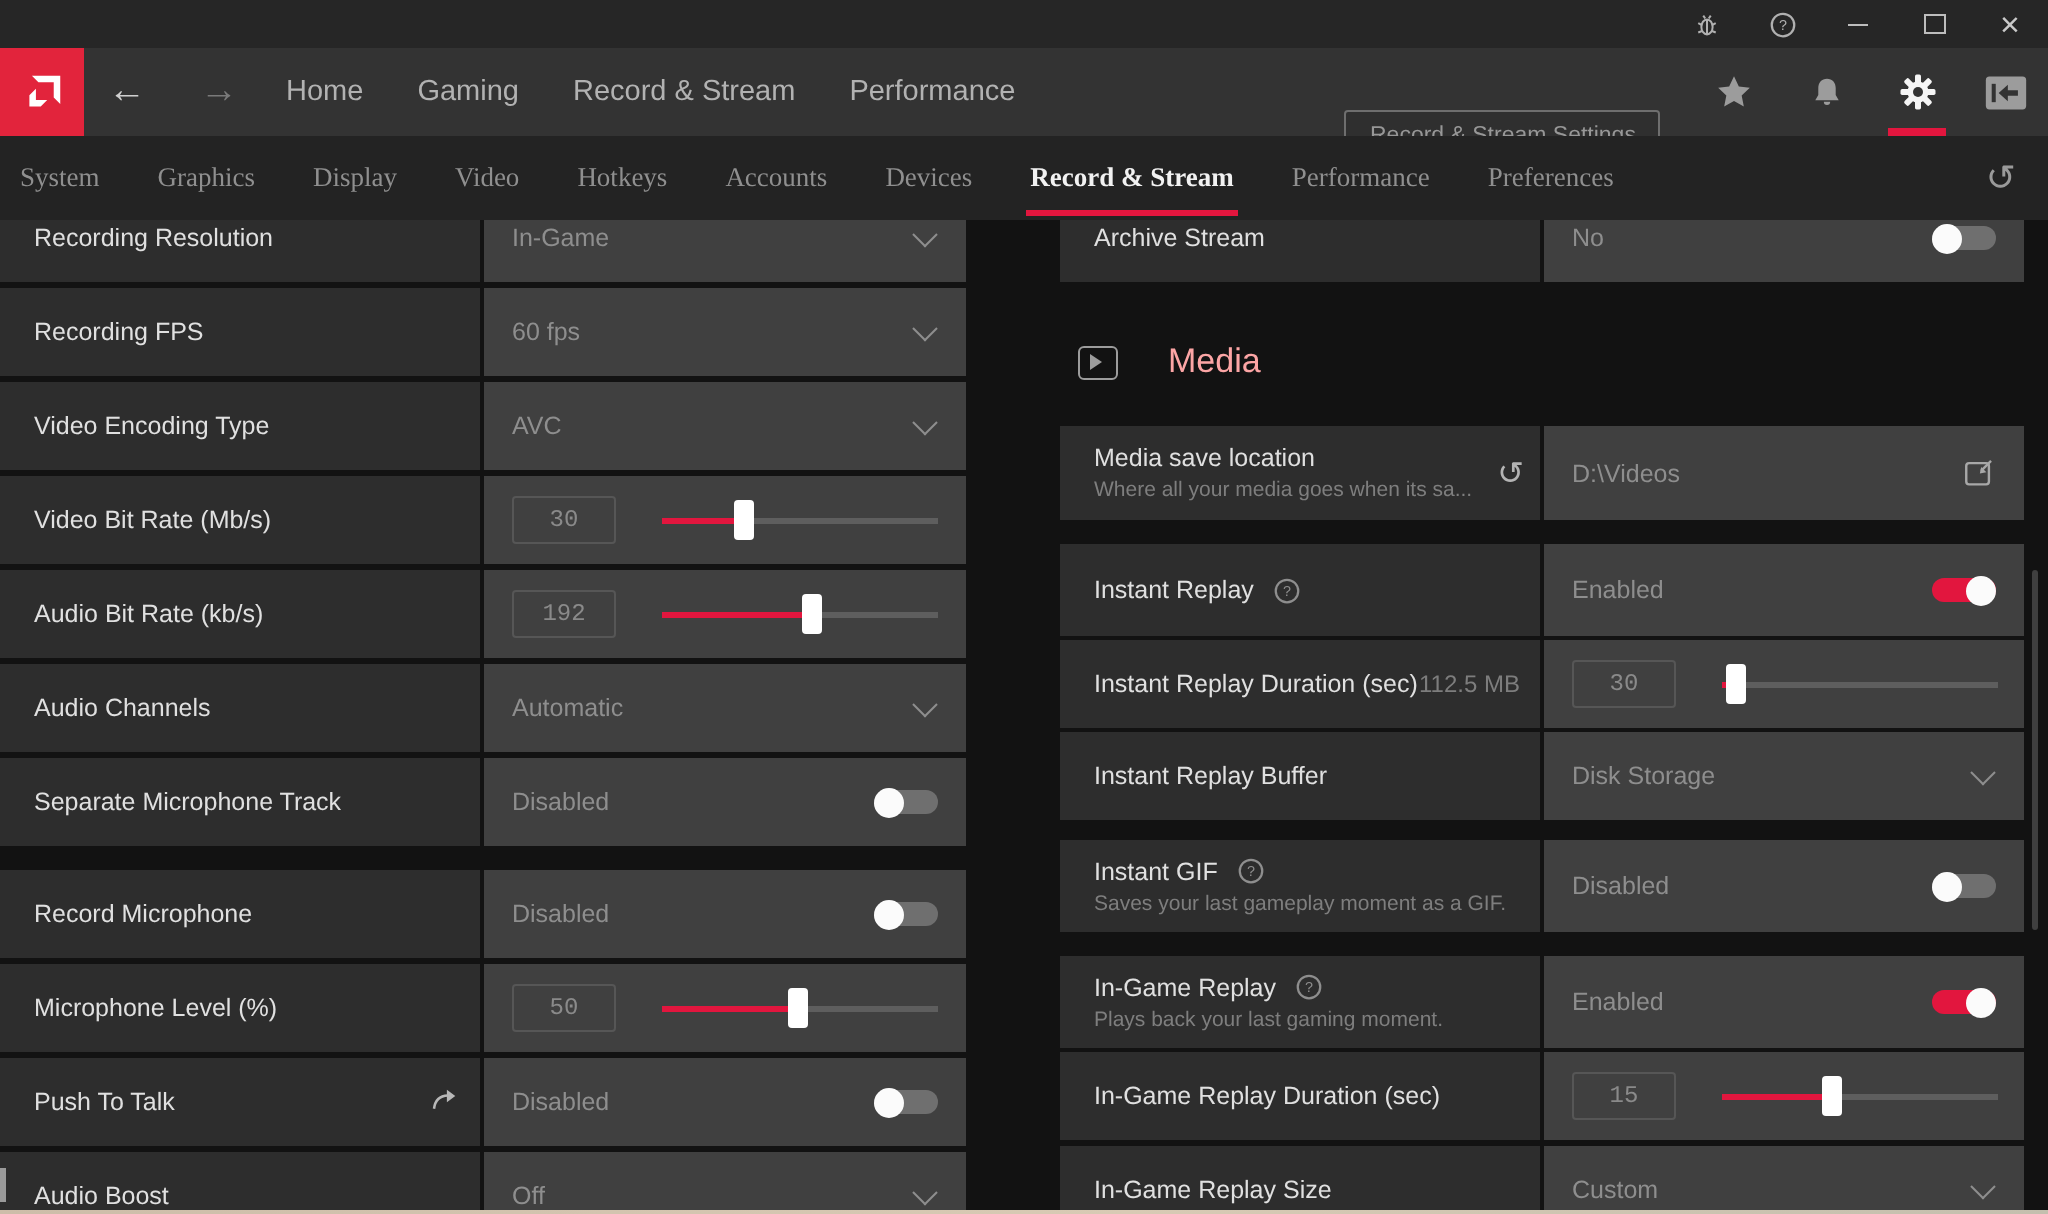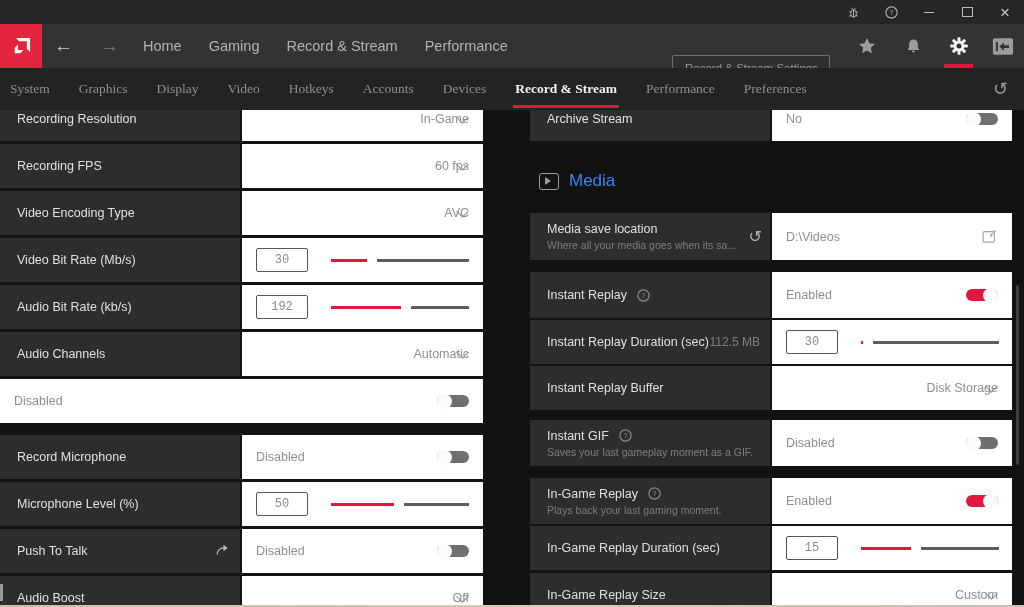--- a/index.html
+++ b/index.html
@@ -50,22 +50,22 @@
   
   .col{position:absolute;top:110px;height:497px;overflow:hidden;}
   .col-left{left:0;width:483px;}
   .col-right{left:530px;width:482px;}
   .row{display:flex;height:44px;margin-bottom:3px;}
   .row.h46{height:46px;} .row.h47{height:47px;}
   .cut-top{margin-top:-13px;}
   .gap12{margin-top:12px;} .gap2{margin-bottom:2px;}
   .cell-l{flex:none;width:240px;background:#2d2d2d;margin-right:2px;box-sizing:border-box;
     display:flex;align-items:center;padding:0 8px 0 17px;color:#e0e0e0;font-size:12.5px;}
-  .cell-v{flex:1;background:#ffffff;display:flex;align-items:center;box-sizing:border-box;
-    padding:0 14px;color:#8e8e8e;font-size:12.5px;position:relative;justify-content:flex-end;}
+  .cell-v{flex:1;background:#404040;display:flex;align-items:center;box-sizing:border-box;
+    padding:0 14px;color:#8e8e8e;font-size:12.5px;position:relative;}
   .stack{display:flex;flex-direction:column;justify-content:center;gap:3px;min-width:0;flex:1;}
   .t-line{display:flex;align-items:center;gap:9px;}
   .sub{font-size:10.5px;color:#7e7e7e;white-space:nowrap;overflow:hidden;text-overflow:ellipsis;}
   .chevron{position:absolute;right:16px;top:50%;width:8px;height:8px;
     border-right:1.6px solid #8e8e8e;border-bottom:1.6px solid #8e8e8e;
     transform:translateY(-68%) rotate(45deg);}
   .size-note{margin-left:auto;color:#7d7d7d;font-size:12px;padding-right:2px;}
 
   
   .toggle{margin-left:auto;position:relative;width:32px;height:15px;cursor:pointer;}
@@ -77,22 +77,22 @@
   
   .num{width:52px;height:24px;box-sizing:border-box;border:1px solid #565656;border-radius:2px;
     background:transparent;color:#8a8a8a;font-size:12px;text-align:center;flex:none;
     font-family:Liberation Mono, monospace;outline:none;}
   .slider{position:relative;width:138px;height:20px;margin-left:23px;flex:none;cursor:pointer;}
   .slider .track{position:absolute;left:0;right:0;top:8.5px;height:3px;background:#5e5e5e;}
   .slider .fill{position:absolute;left:0;top:8.5px;height:3px;background:var(--accent);}
   .slider .handle{position:absolute;top:0;width:10px;height:20px;background:#fff;border-radius:2px;}
 
   
-  .section-header{display:flex;align-items:center;gap:10px;height:36px;margin-top:22px;
-    padding-left:9px;color:#3b82f6;font-size:17px;}
+  .section-header{display:flex;align-items:center;gap:25px;height:36px;margin-top:22px;
+    padding-left:9px;color:#fca5a5;font-size:17px;}
   .media-icon{width:18px;height:15px;border:1.7px solid #9c9c9c;border-radius:3px;position:relative;flex:none;}
   .media-icon::after{content:"";position:absolute;left:5px;top:3px;width:0;height:0;
     border-left:6px solid #9c9c9c;border-top:4.5px solid transparent;border-bottom:4.5px solid transparent;}
 
   .undo-glyph{margin-left:auto;font-size:16px;color:#b4b4b4;line-height:1;cursor:pointer;
     font-family:"DejaVu Sans",sans-serif;}
   .row-icon-right{margin-left:auto;display:flex;align-items:center;cursor:pointer;}
 
   
   .scroll-right{position:absolute;left:1016px;top:285px;width:3px;height:180px;background:#3f3f3f;border-radius:2px;}
@@ -258,20 +258,23 @@
     <div class="cell-l">
         <span>Audio Channels</span>
       </div>
     <div class="cell-v">
       <span>Automatic</span>
       <span class="chevron"></span>
     </div>
   </div>
 
   <div class="row">
+    <div class="cell-l">
+        <span>Separate Microphone Track</span>
+      </div>
     <div class="cell-v">
       <span>Disabled</span>
       <div class="toggle" data-state="off">
         <div class="track"></div>
           <div class="knob"></div>
       </div>
     </div>
   </div>
 
   <div class="row gap12">

